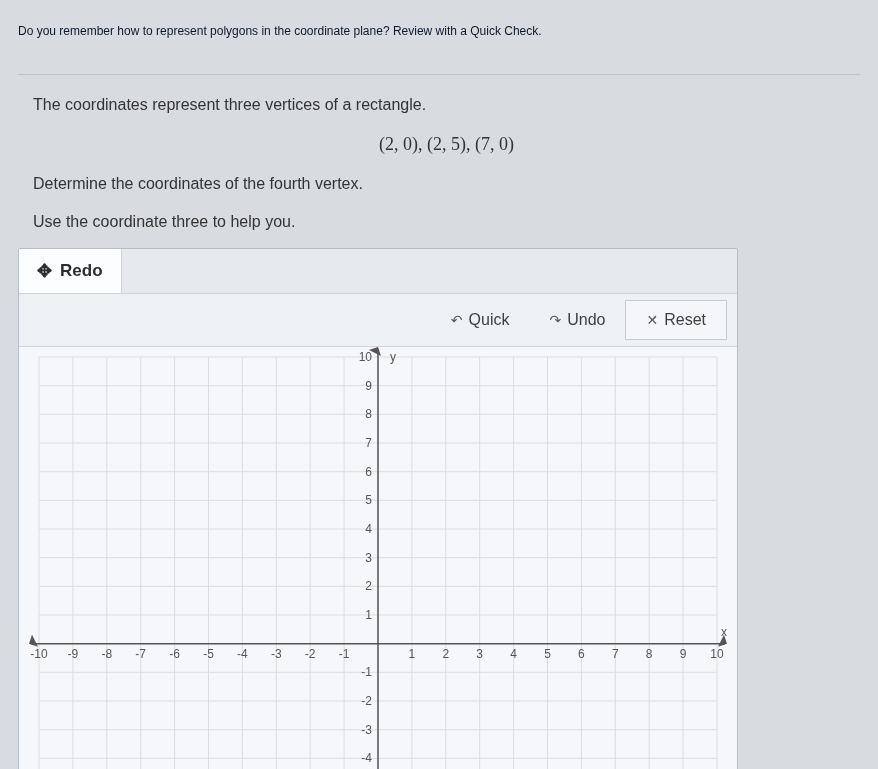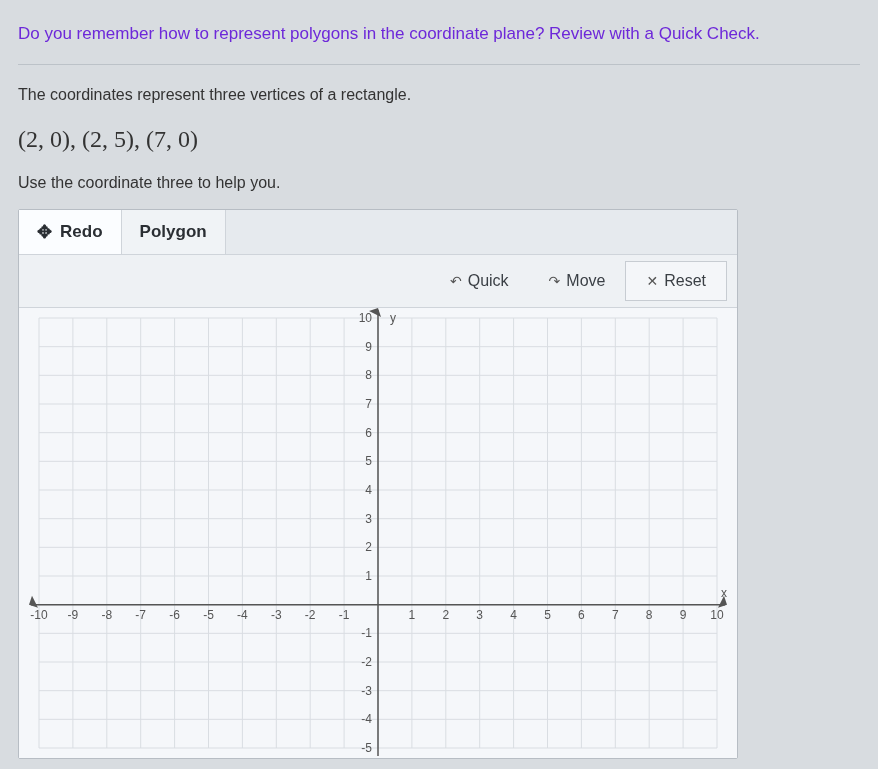--- a/index.html
+++ b/index.html
@@ -8,33 +8,33 @@
     background: #d8dce0;
     width: 878px;
     height: 769px;
     overflow: hidden;
     color: #2a2e33;
   }
   .page {
     padding: 10px 18px 0 18px;
   }
   .intro {
-    font-size: 17px;
-    color: #6d28d9;
-    padding: 14px 0 20px 0;
+    font-size: 12px;
+    color: #0f172a;
+    padding: 14px 0 36px 0;
     border-bottom: 1px solid #bcc2c8;
   }
   .body-text {
     font-size: 16px;
     color: #333;
     padding-top: 18px;
     line-height: 1.5;
   }
-  .body-text p { margin-bottom: 14px; }
-  .coords { font-family: "Times New Roman", serif; font-size: 24px; }
+  .body-text p { margin-bottom: 14px; margin-left: 15px; }
+  .coords { font-family: "Times New Roman", serif; font-size: 18px; text-align: center; }
   .widget {
     margin-top: 14px;
     width: 720px;
     background: #eef1f4;
     border: 1px solid #b7bdc4;
     border-radius: 2px;
   }
   .toolbar1 {
     display: flex;
     align-items: stretch;
@@ -96,41 +96,39 @@
 </style>
 </head>
 <body>
 <div class="page">
 
   <div class="intro">Do you remember how to represent polygons in the coordinate plane? Review with a Quick Check.</div>
 
   <div class="body-text">
     <p>The coordinates represent three vertices of a rectangle.</p>
     <p class="coords">(2, 0), (2, 5), (7, 0)</p>
+    <p>Determine the coordinates of the fourth vertex.</p>
     <p>Use the coordinate three to help you.</p>
   </div>
 
   <div class="widget">
     <div class="toolbar1">
       <div class="tool-btn active">
         <span class="move-icon">✥</span>
         <span>Redo</span>
-      </div>
-      <div class="tool-btn">
-        <span>Polygon</span>
       </div>
     </div>
     <div class="toolbar2">
       <button class="act-btn">
         <span class="act-icon">↶</span>
         <span>Quick</span>
       </button>
       <button class="act-btn">
         <span class="act-icon">↷</span>
-        <span>Move</span>
+        <span>Undo</span>
       </button>
       <button class="act-btn reset">
         <span class="act-icon">✕</span>
         <span>Reset</span>
       </button>
     </div>
     <div class="plot-wrap">
       <svg class="grid" id="grid-svg" width="718" height="450">
           <line x1="20" y1="10" x2="20" y2="440" stroke="#d9dde2" stroke-width="1"></line>
           <line x1="53.9" y1="10" x2="53.9" y2="440" stroke="#d9dde2" stroke-width="1"></line>

